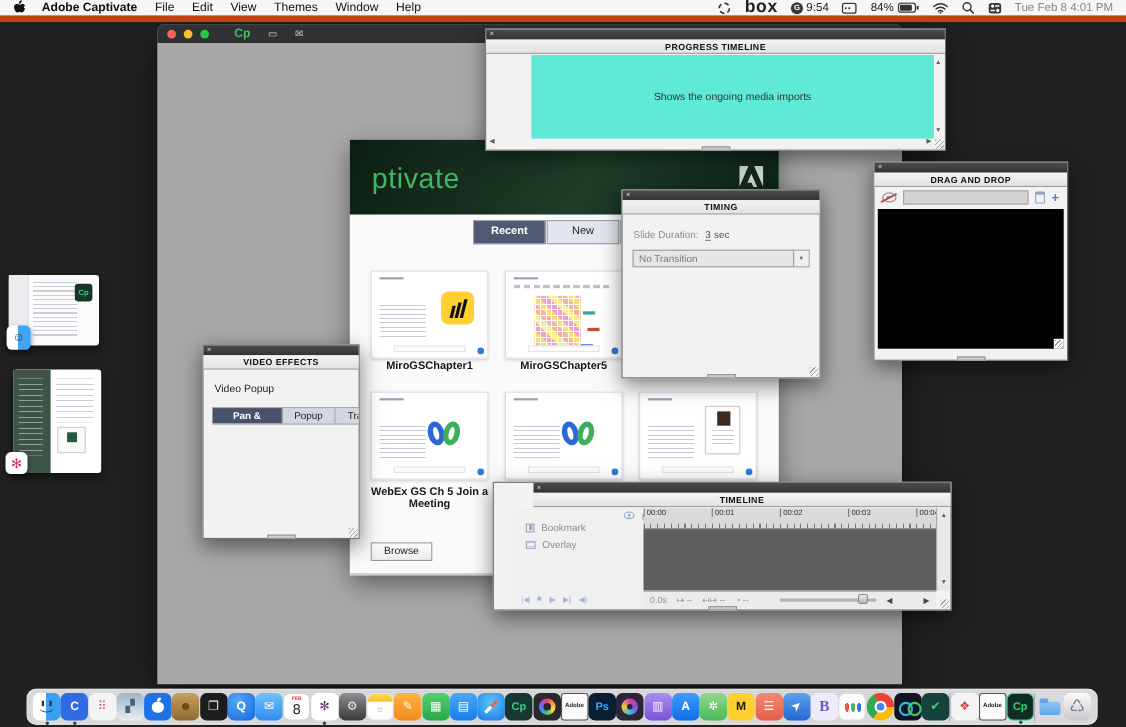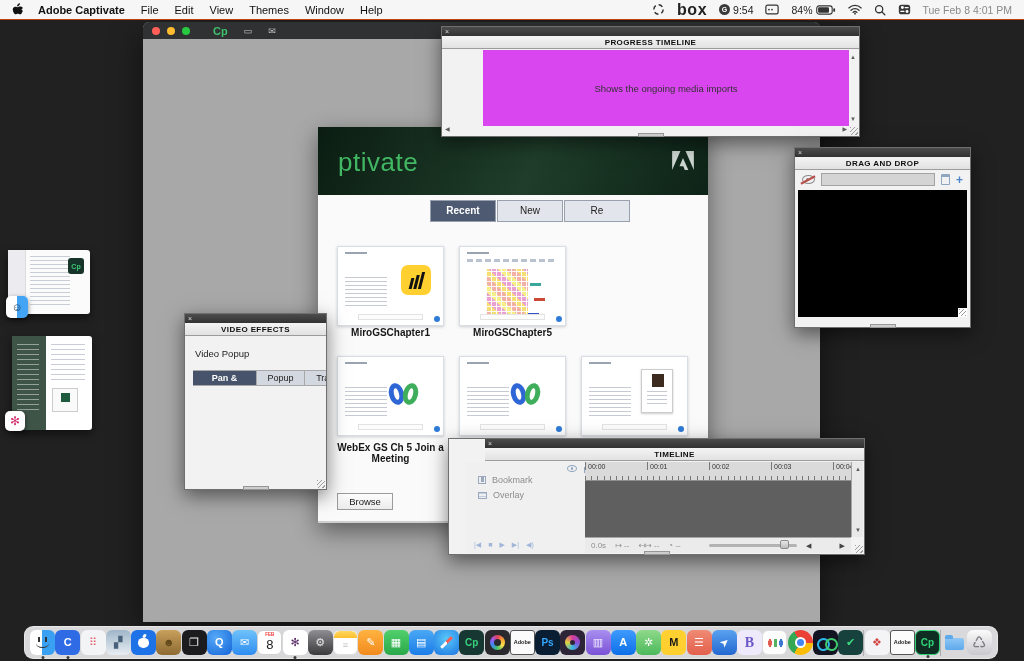--- a/index.html
+++ b/index.html
@@ -1,20 +1,20 @@
 <!DOCTYPE html>
 <html><head>
 <meta charset="utf-8">
 <style>
   html,body{margin:0;padding:0;background:#000;}
   *{box-sizing:border-box;}
   #screen{position:relative;width:1024px;height:661px;background:#212121;font-family:"Liberation Sans",sans-serif;overflow:hidden;}
 
   
-  #menubar{position:absolute;left:0;top:0;right:0;height:20px;background:#f6f6f6;display:flex;align-items:center;padding:0 12px;font-size:11px;color:#111;z-index:60;border-bottom:1px solid #c2410c;}
+  #menubar{position:absolute;left:0;top:0;right:0;height:20px;background:#f6f6f6;display:flex;align-items:center;padding:0 12px;font-size:11px;color:#111;z-index:60;border-bottom:6px solid #c2410c;}
   #menubar .apple{margin-right:14px;display:flex;align-items:center;}
   #menubar .appname{font-weight:bold;margin-right:16px;}
   #menu-items{display:flex;gap:16px;}
   #menu-right{margin-left:auto;display:flex;align-items:center;gap:12px;color:#222;}
   #menu-right svg{display:block;}
   .statxt{font-size:10.5px;}
   .boxlogo{font-weight:bold;font-size:16px;letter-spacing:.5px;}
   .clock{color:#8a8a8a;font-size:10.5px;}
   .gcirc{width:11px;height:11px;border-radius:50%;background:#3a3a3a;color:#fff;font-size:7px;display:inline-flex;align-items:center;justify-content:center;font-weight:bold;}
 
@@ -78,21 +78,21 @@
   .strip .x{color:#ddd;font-size:7px;line-height:7px;}
   .ptitle{height:13px;background:linear-gradient(#f4f4f4,#e2e2e2);border-bottom:1px solid #9c9c9c;text-align:center;font-weight:bold;font-size:8px;letter-spacing:.4px;color:#0e0e0e;line-height:13px;}
   .grip{position:absolute;right:1px;bottom:1px;width:8px;height:8px;background:repeating-linear-gradient(135deg,#9f9f9f 0 1px,transparent 1px 3px);}
   .hnub{position:absolute;left:50%;bottom:-1px;transform:translateX(-50%);width:26px;height:4px;background:#cdcdcd;border:1px solid #969696;}
   .sarr{position:absolute;color:#5c5c5c;font-size:6px;line-height:6px;}
 
   #p-position{left:218px;top:77px;width:180px;height:171px;z-index:10;}
   #p-position .body{position:absolute;left:1px;right:1px;top:23px;bottom:1px;background:#f4f4f4;}
 
   #p-progress{left:441px;top:26px;width:419px;height:111px;z-index:11;}
-  #p-progress .body{position:absolute;left:1px;right:10px;top:23px;bottom:10px;background:#d946ef;display:flex;align-items:center;justify-content:center;color:#333;font-size:9.5px;margin-left:40px;}
+  #p-progress .body{position:absolute;left:1px;right:10px;top:23px;bottom:10px;background:#5eead4;display:flex;align-items:center;justify-content:center;color:#333;font-size:9.5px;margin-left:40px;}
 
   #p-timing{left:565px;top:172px;width:181px;height:172px;z-index:12;}
   .trow1{margin:13px 10px 0;color:#8b8b8b;font-size:9px;}
   .trow1 .v{color:#4f4f4f;border-bottom:1px solid #7a7a7a;margin:0 3px 0 6px;}
   .trow1 .u{color:#4f4f4f;}
   .tdrop{margin:9px 9px 0;height:16px;background:#e6e6e6;border:1px solid #9a9a9a;display:flex;align-items:center;}
   .tdrop .txt{flex:1;padding:0 5px;color:#7a7a7a;}
   .tdrop .btn{width:14px;align-self:stretch;border-left:1px solid #9a9a9a;display:flex;align-items:center;justify-content:center;color:#555;font-size:5px;background:#efefef;}
 
   #p-dragdrop{left:794px;top:147px;width:177px;height:181px;z-index:12;}
@@ -354,20 +354,35 @@
     <div class="ptitle">PROGRESS TIMELINE</div>
     <div class="body">Shows the ongoing media imports</div>
     <span class="sarr" style="right:3px;top:27px;">▲</span>
     <span class="sarr" style="right:3px;bottom:14px;">▼</span>
     <span class="sarr" style="left:3px;bottom:4px;">◀</span>
     <span class="sarr" style="right:12px;bottom:4px;">▶</span>
     <span class="hnub"></span>
     <span class="grip"></span>
   </div>
 
+  <div class="panel" id="p-timing">
+    <div class="strip">
+        <span class="x">×</span>
+      </div>
+    <div class="ptitle">TIMING</div>
+    <div class="trow1">
+      <span>Slide Duration:</span><span class="v">3</span><span class="u">sec</span>
+    </div>
+    <div class="tdrop">
+      <span class="txt">No Transition</span>
+      <span class="btn">▼</span>
+    </div>
+    <span class="hnub"></span>
+    <span class="grip"></span>
+  </div>
 
   <div class="panel" id="p-dragdrop">
     <div class="strip">
         <span class="x">×</span>
       </div>
     <div class="ptitle">DRAG AND DROP</div>
     <div class="ddbar">
       <span class="eyeoff"></span>
       <span class="ddfield"></span>
       <span class="ddtrash"></span>

